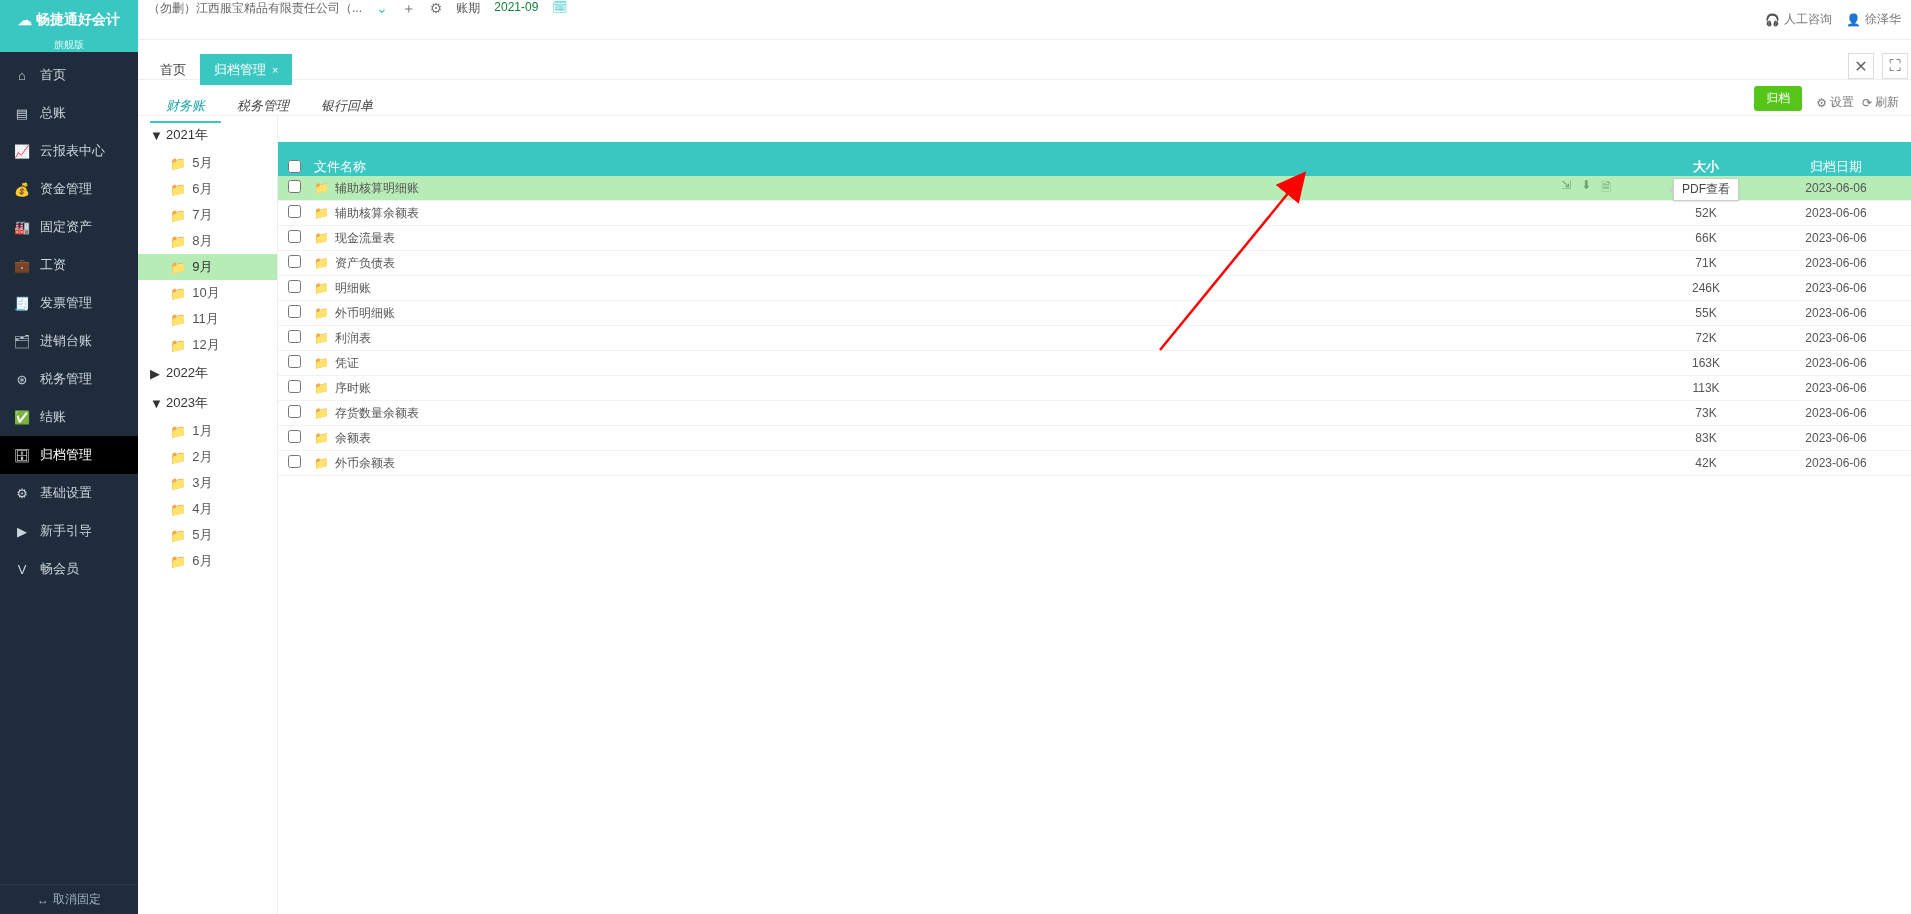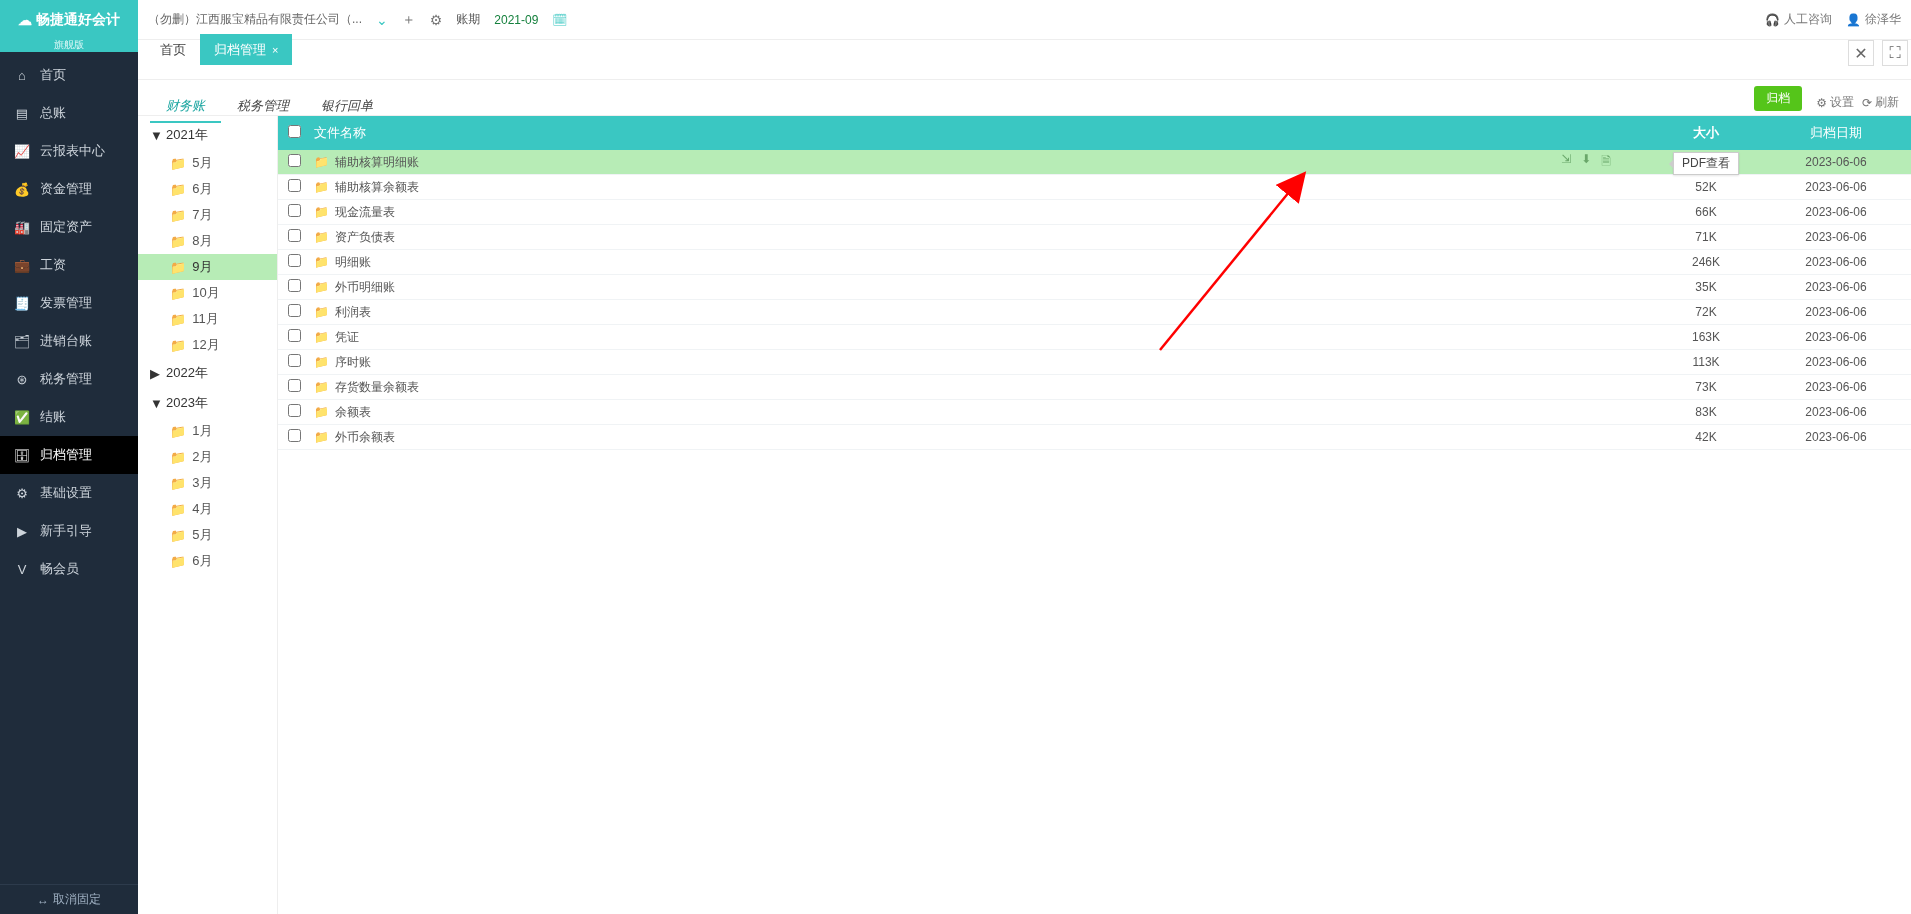--- a/index.html
+++ b/index.html
@@ -13,33 +13,33 @@
 
 .brand { height: 40px; background: #3ac7c2; display: flex; align-items: center; justify-content: center; color: #fff; font-size: 14px; font-weight: bold; gap: 4px; }
 .brand-sub { font-size: 10px; color: #d9f7f6; text-align: center; margin-top: -2px; margin-bottom: 4px; background:#3ac7c2;}
 .nav { flex: 1; overflow: auto; }
 .nav-item { display: flex; align-items: center; gap: 10px; padding: 10px 14px; font-size: 13px; color: #cdd4db; cursor: pointer; }
 .nav-item.active { background: #000; color: #fff; }
 .nav-item .ic { width: 16px; height: 16px; display: inline-flex; align-items: center; justify-content: center; }
 .pin-bar { height: 30px; display: flex; align-items: center; justify-content: center; gap: 4px; font-size: 12px; color: #9fb0c2; border-top: 1px solid #2d3b4c; }
 
 
-.topbar { height: 40px; display: flex; align-items: center; padding: 0 10px; gap: 14px; border-bottom: 1px solid #eee; font-size: 12px; color: #555; }
+.topbar { height: 40px; display: flex; padding: 0 10px; gap: 14px; border-bottom: 1px solid #eee; font-size: 12px; color: #555; }
 .topbar .company { color: #666; }
 .topbar .chev { color: #3ac7c2; font-size: 14px; }
 .topbar .plus, .topbar .gear { color: #777; cursor: pointer; font-size: 14px; }
 .topbar .period-lab { color: #555; }
 .topbar .period-val { color: #15803d; }
 .topbar .cal { color: #3ac7c2; }
 .topbar .spacer { flex: 1; }
 .topbar .hotline { color: #777; display: flex; align-items: center; gap: 4px; }
 .topbar .user { color: #777; display: flex; align-items: center; gap: 4px; }
 
 
-.tabstrip { height: 40px; display: flex; align-items: flex-start; padding-left: 8px; gap: 2px; border-bottom: 1px solid #eee; }
+.tabstrip { height: 40px; display: flex; align-items: flex-end; padding-left: 8px; gap: 2px; border-bottom: 1px solid #eee; }
 .tabstrip .tab { padding: 8px 14px; font-size: 13px; color: #444; cursor: pointer; }
 .tabstrip .tab.active { background: #3ac7c2; color: #fff; }
 .tabstrip .tab .x { margin-left: 6px; font-size: 11px; }
 .tabstrip .tabspacer { flex: 1; }
 .tabstrip .square { width: 26px; height: 26px; border: 1px solid #ddd; display: flex; align-items:center; justify-content:center; margin: 0 3px; cursor:pointer; color:#666;}
 
 
 .content { flex: 1; display: flex; overflow: hidden; }
 .subtabs-wrap { width: 100%; display: flex; flex-direction: column; }
 
@@ -56,21 +56,21 @@
 .tree { width: 140px; overflow: auto; border-right: 1px solid #eee; font-size: 13px; padding-top: 4px;}
 .tree .yr { display: flex; align-items: center; gap: 6px; padding: 6px 12px; cursor: pointer; color: #333; }
 .tree .yr .tri { width: 10px; display:inline-block;}
 .tree .mo { display: flex; align-items: center; gap: 6px; padding: 4px 12px 4px 32px; cursor: pointer; color: #555; }
 .tree .mo.active { background: #b7ecb6; color: #333; }
 .tree .mo .fic { color: #c9d1d8; }
 .tree .mo.active .fic { color: #3ac7c2; }
 
 
 .tablewrap { flex: 1; overflow: auto; }
-.thdr { height: 34px; background: #3ac7c2; color: #fff; display: flex; align-items: center; font-size: 13px; padding: 0 10px; }
+.thdr { height: 34px; background: #3ac7c2; color: #fff; display: flex; align-items: flex-end; font-size: 13px; padding: 0 10px; margin-top: 26px; }
 .thdr .cb { width: 26px; }
 .thdr .name { flex: 1; }
 .thdr .size { width: 130px; text-align: center; font-weight: bold; }
 .thdr .date { width: 130px; text-align: center; }
 
 .trow { height: 25px; border-bottom: 1px solid #f0f3f5; display: flex; align-items: center; font-size: 12px; color: #555; padding: 0 10px; position: relative; }
 .trow .cb { width: 26px; }
 .trow .name { flex: 1; display: flex; align-items: center; gap: 6px; }
 .trow .size { width: 130px; text-align: center; }
 .trow .date { width: 130px; text-align: center; }
@@ -345,21 +345,21 @@
     <span class="size">246K</span>
     <span class="date">2023-06-06</span>
                 </div>
                 <div class="trow">
                   <span class="cb"><input type="checkbox" style=""></span>
     <span class="name">
                     <span class="ficon">📁</span>
        <span>外币明细账</span>
                   </span>
 
-    <span class="size">35K</span>
+    <span class="size">55K</span>
     <span class="date">2023-06-06</span>
                 </div>
                 <div class="trow">
                   <span class="cb"><input type="checkbox" style=""></span>
     <span class="name">
                     <span class="ficon">📁</span>
        <span>利润表</span>
                   </span>
 
     <span class="size">72K</span>

